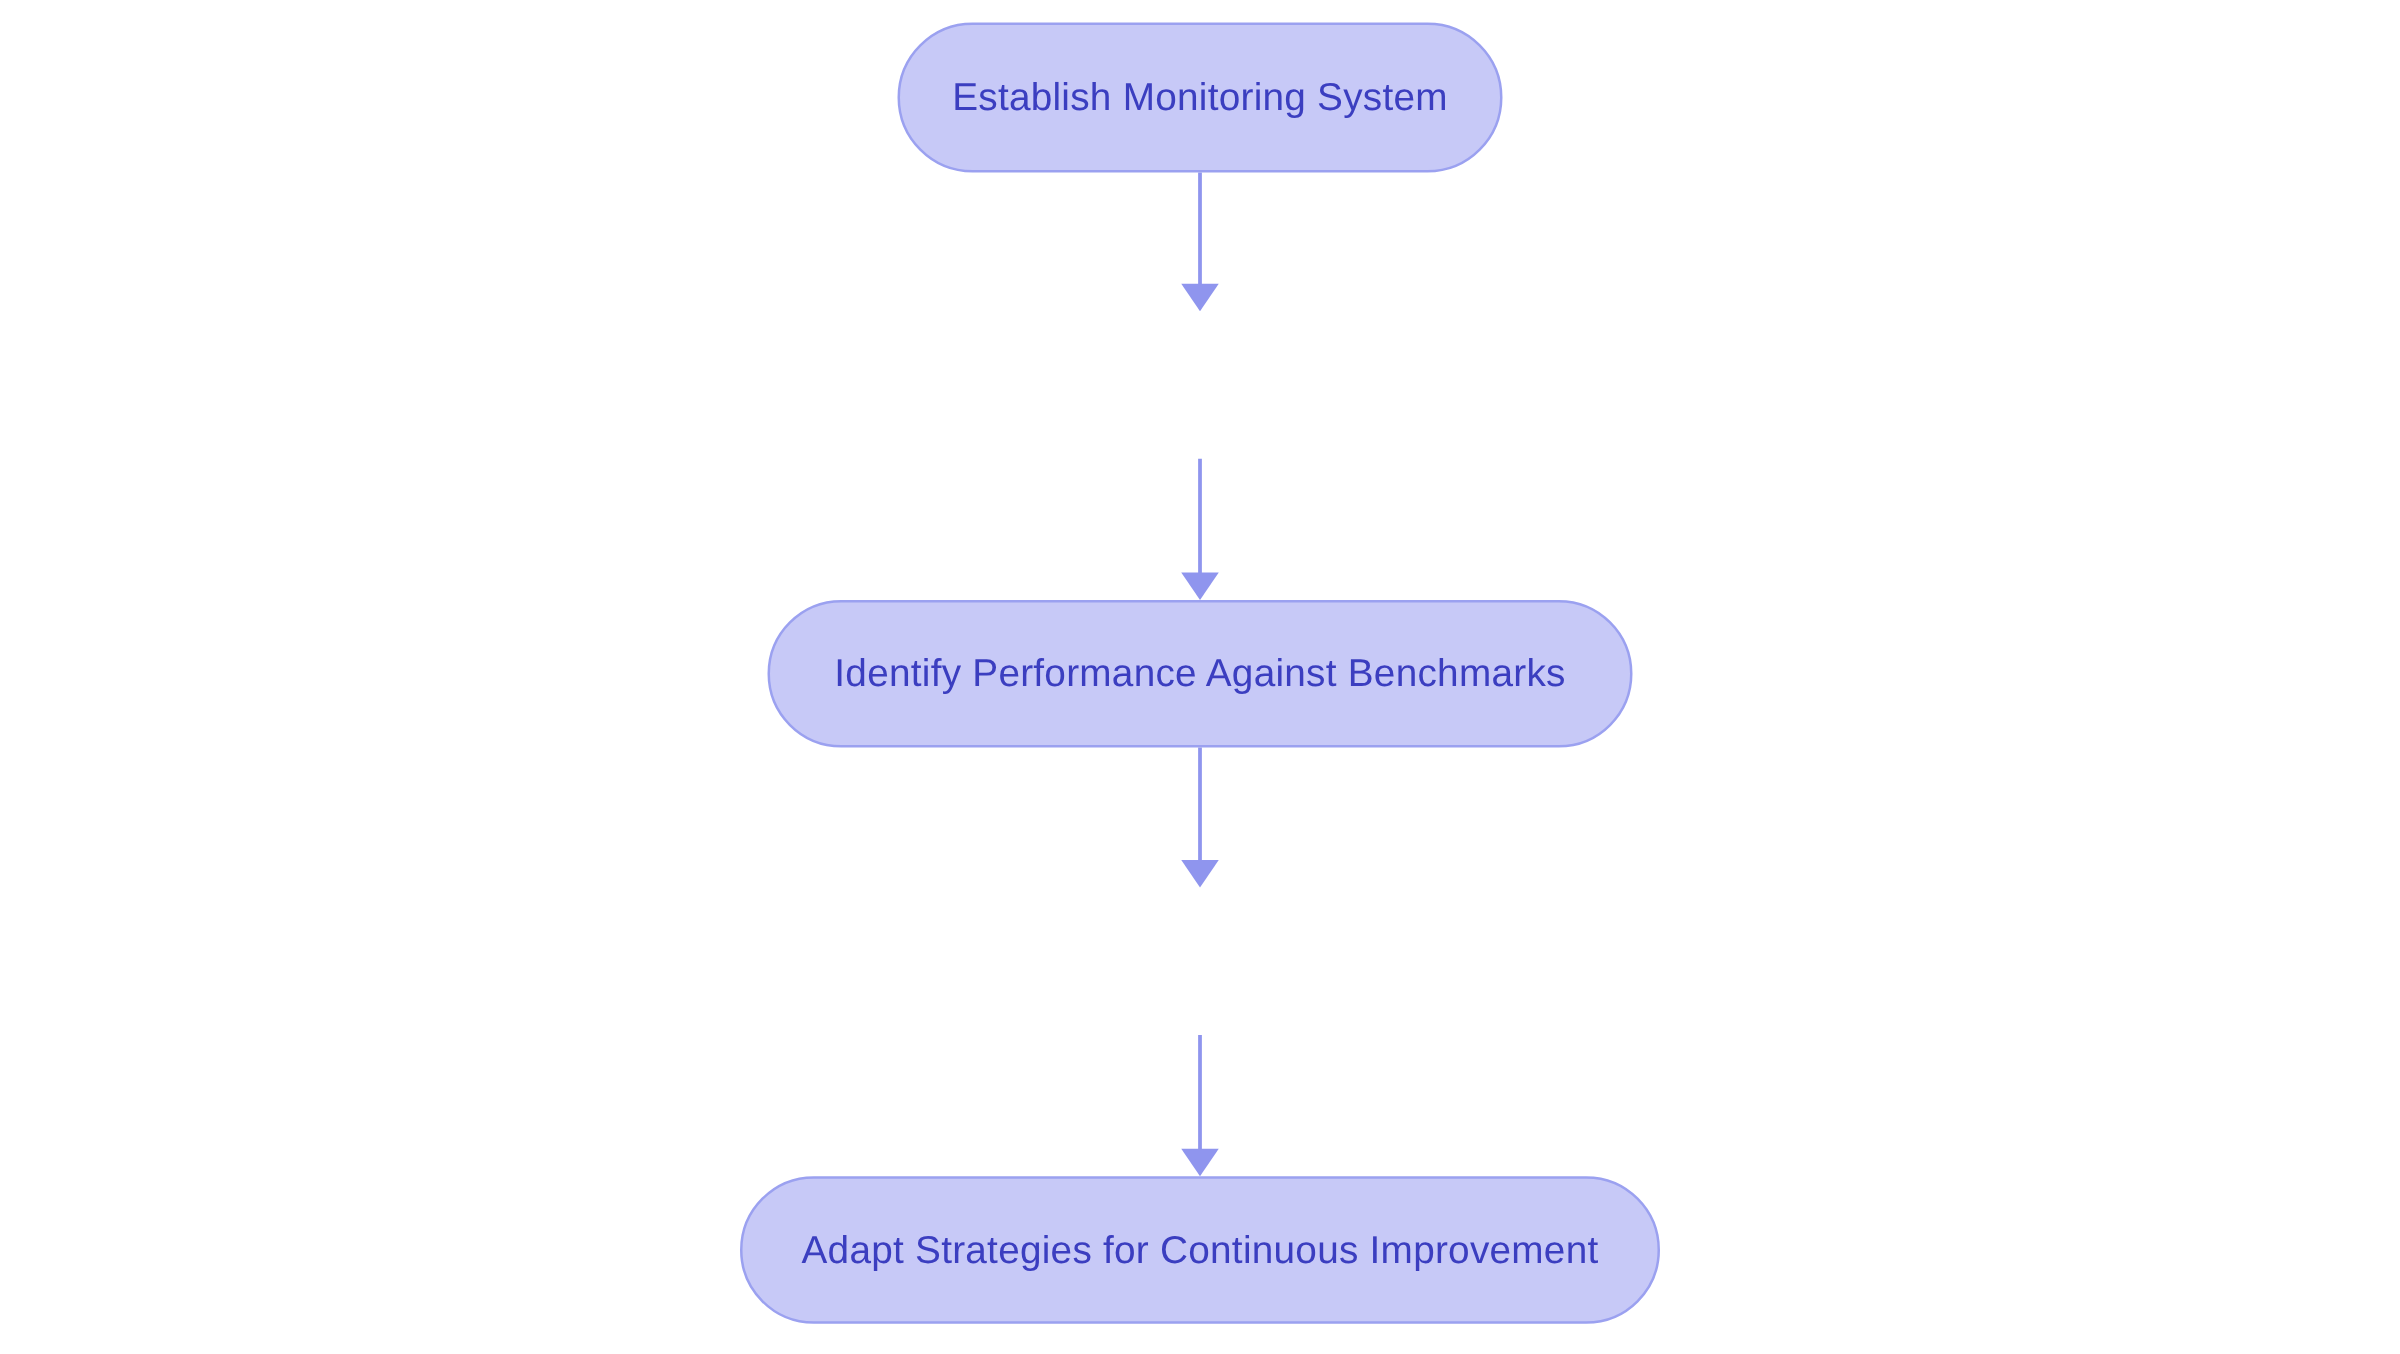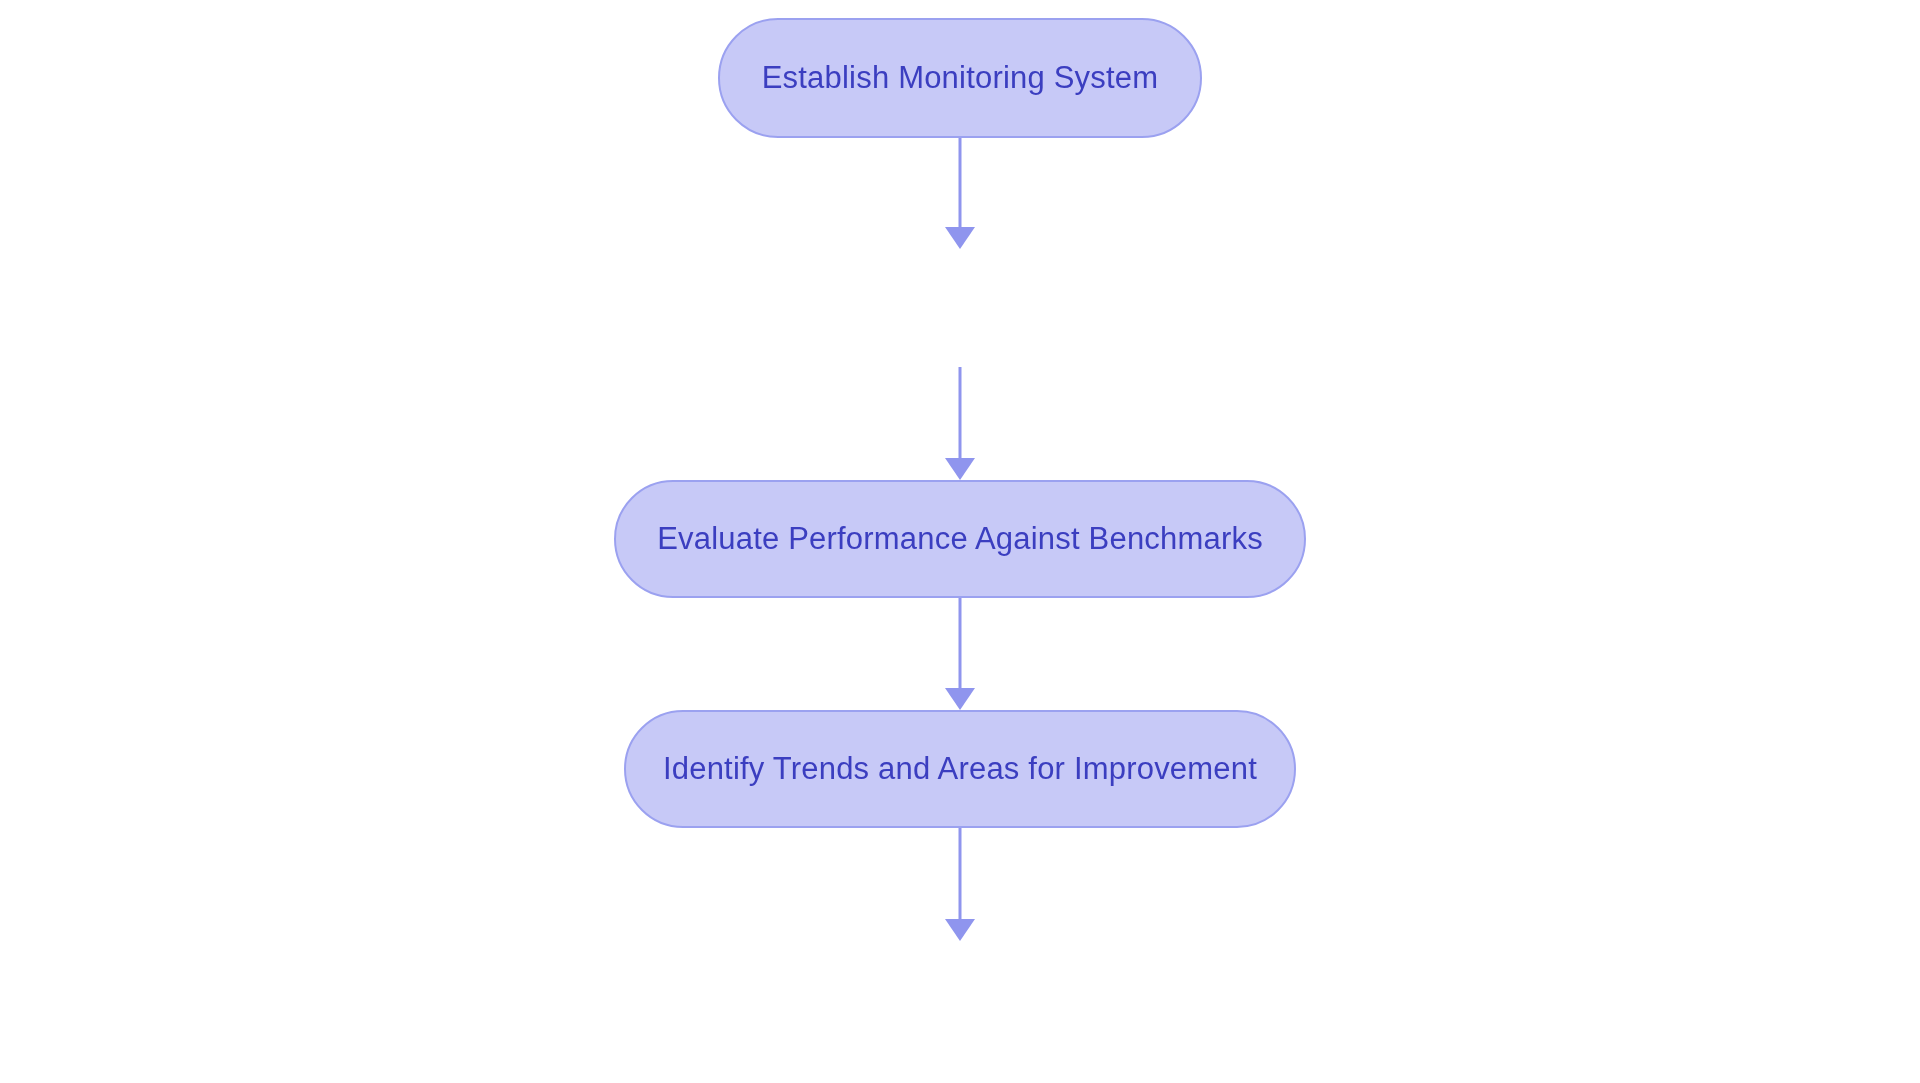--- a/index.html
+++ b/index.html
@@ -87,31 +87,31 @@
     <div class="head"></div>
   </div>
 
 
   <div class="arrow" id="arrow-1">
     <div class="shaft"></div>
     <div class="head"></div>
   </div>
 
   <div class="node" id="node-2">
-    <span class="label">Evaluate Performance Against Benchmarks</span>
+    <span class="label">Identify Performance Against Benchmarks</span>
   </div>
 
   <div class="arrow" id="arrow-2">
     <div class="shaft"></div>
     <div class="head"></div>
   </div>
 
-  <div class="node" id="node-3">
-    <span class="label">Identify Trends and Areas for Improvement</span>
-  </div>
 
   <div class="arrow" id="arrow-3">
     <div class="shaft"></div>
     <div class="head"></div>
   </div>
 
+  <div class="node" id="node-4">
+    <span class="label">Adapt Strategies for Continuous Improvement</span>
+  </div>
 
 </div>
 
 </body></html>

